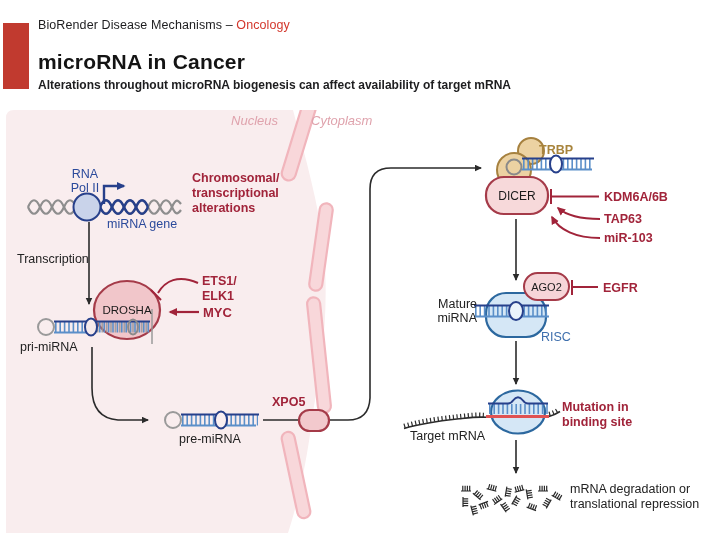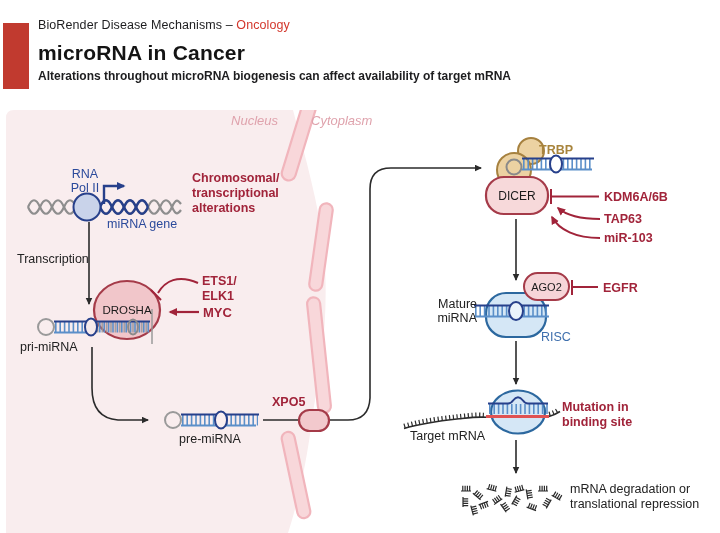--- a/index.html
+++ b/index.html
@@ -6,21 +6,21 @@
   html,body { width:720px; height:533px; background:#ffffff; overflow:hidden;
               font-family:"Liberation Sans", sans-serif; }
   .page { position:relative; width:720px; height:533px; background:#fff; }
 
   
   .header { position:absolute; top:0; left:0; width:578px; height:110px; background:#fff; }
   .accent-block { position:absolute; left:3px; top:23px; width:26px; height:66px; background:#c13a2f; }
   .header-text { position:absolute; left:38px; top:18px; }
   .breadcrumb { font-size:12.5px; color:#1d1d1f; letter-spacing:.1px; }
   .breadcrumb .cat { color:#d3372c; }
-  .page-title { font-size:21px; font-weight:bold; color:#141414; margin-top:9px; letter-spacing:.2px; }
+  .page-title { font-size:21px; font-weight:bold; color:#141414; margin-top:18px; letter-spacing:.2px; }
   .page-subtitle { font-size:12px; font-weight:bold; color:#1d1d1f; margin-top:4px; }
 
   
   .diagram { position:absolute; top:110px; left:0; width:720px; height:423px; }
   svg text { font-family:"Liberation Sans", sans-serif; }
   .lbl       { font-size:12.5px; fill:#222; }
   .lbl-red   { font-size:12.5px; font-weight:bold; fill:#a1243a; }
   .lbl-blue  { font-size:12.5px; fill:#2b4a9b; }
   .lbl-tan   { font-size:12.5px; font-weight:bold; fill:#a8843c; }
   .lbl-risc  { font-size:12.5px; fill:#3e6fad; }

